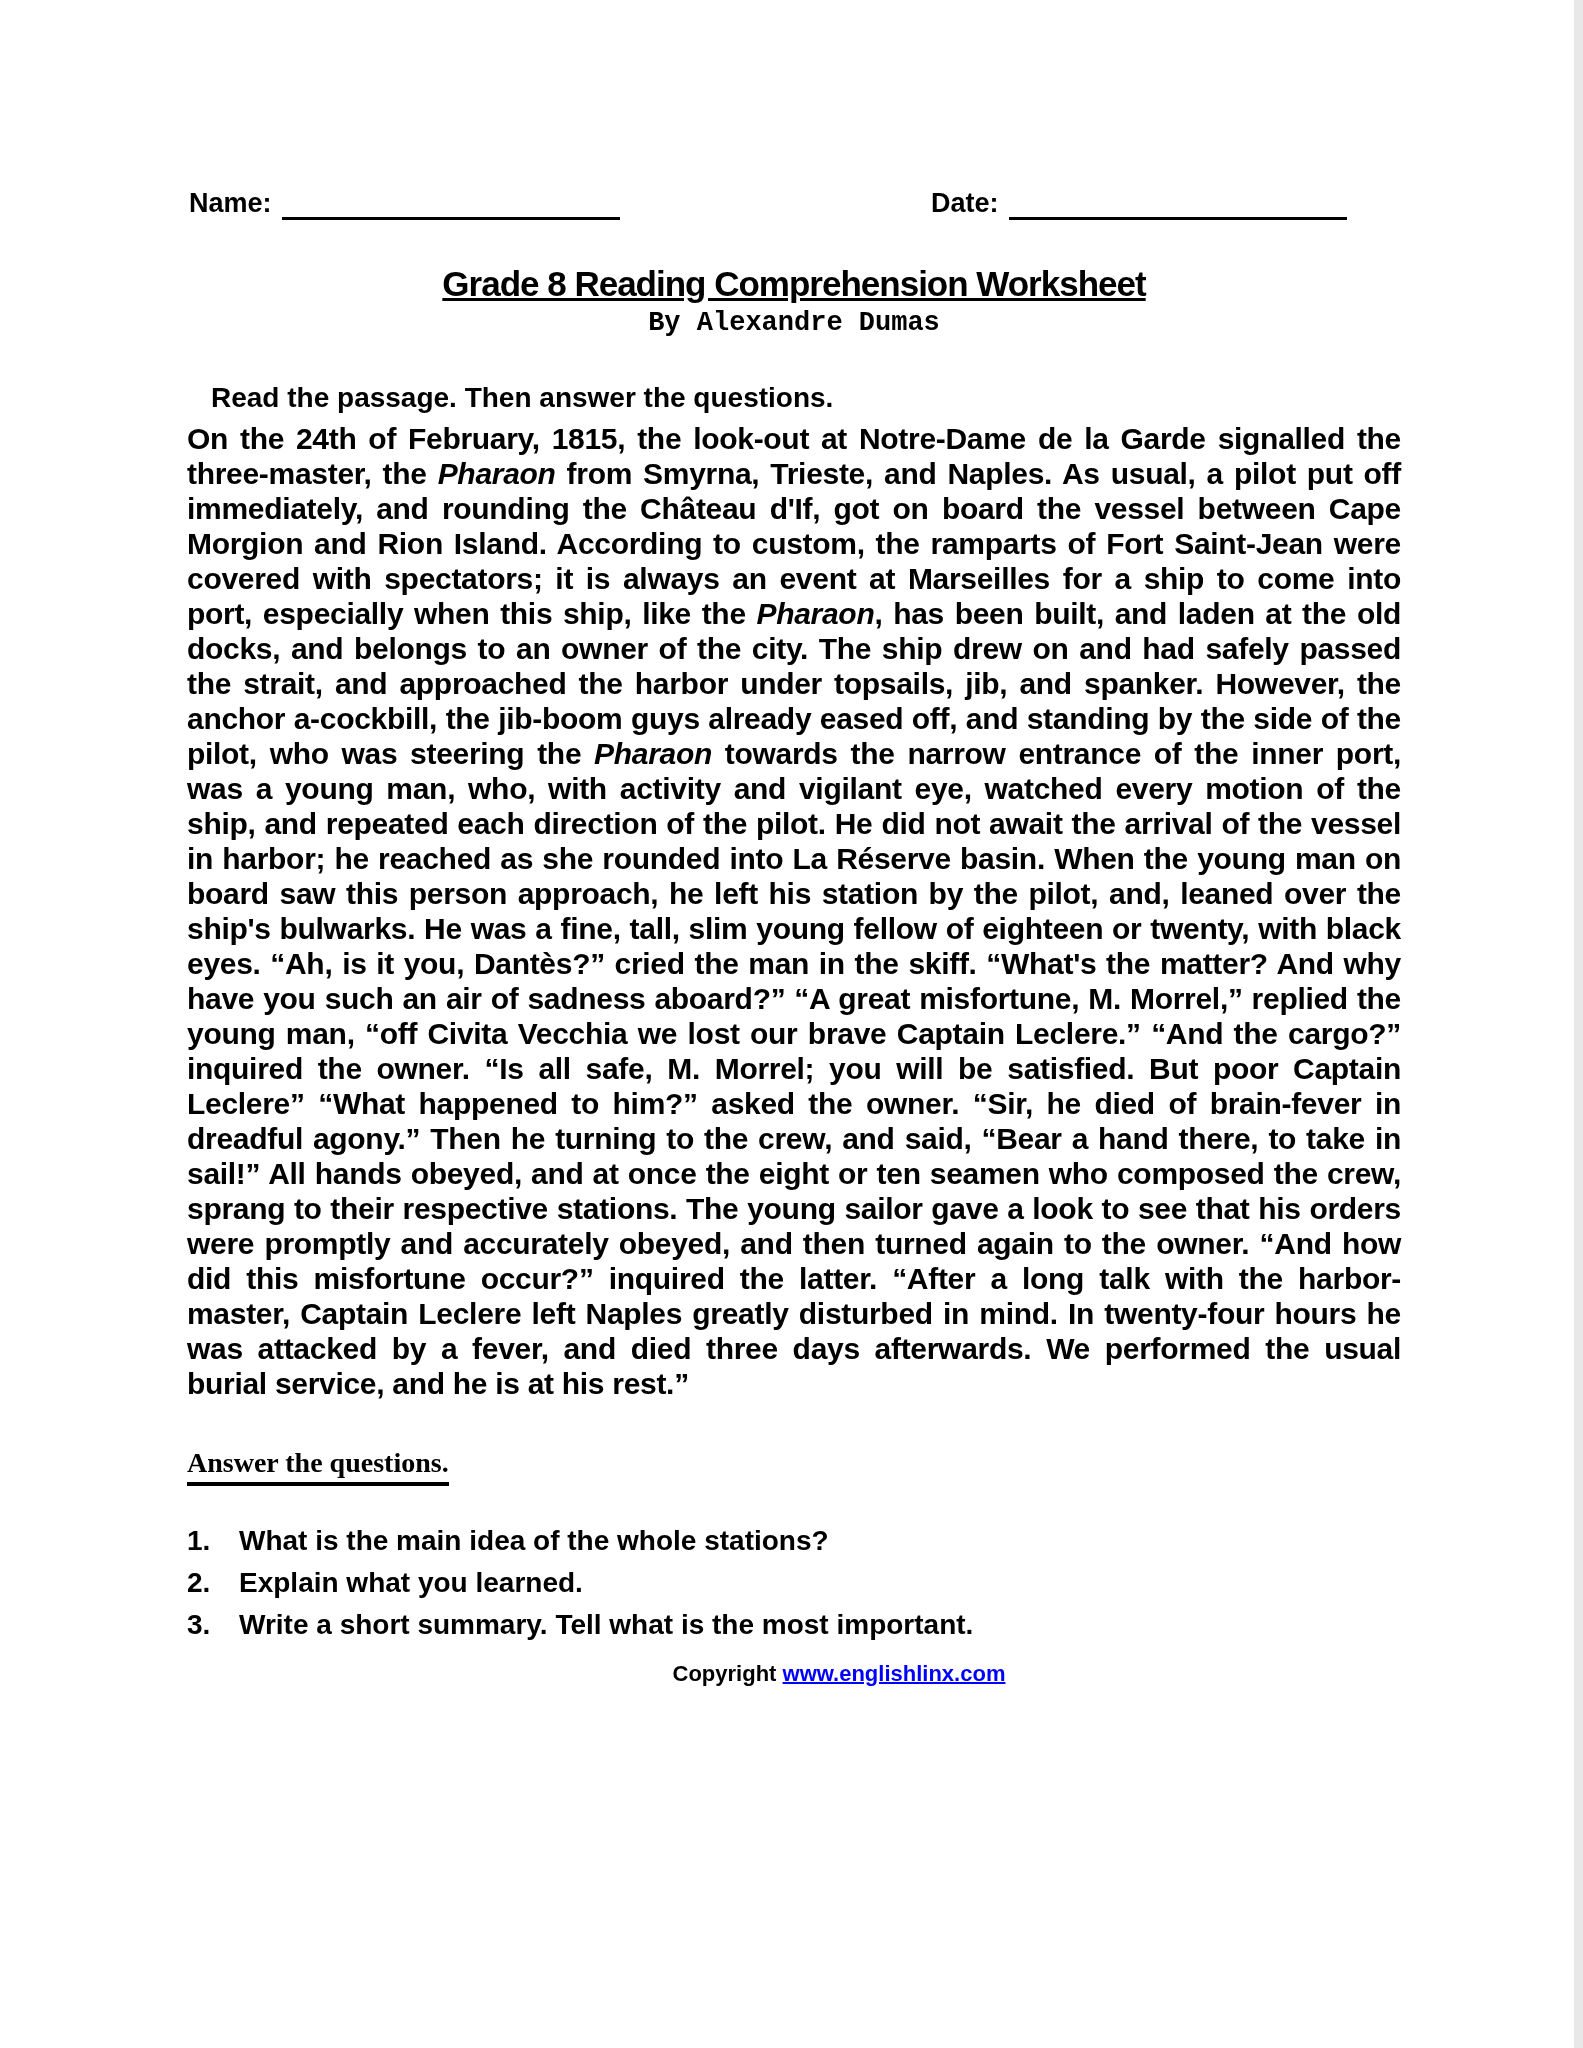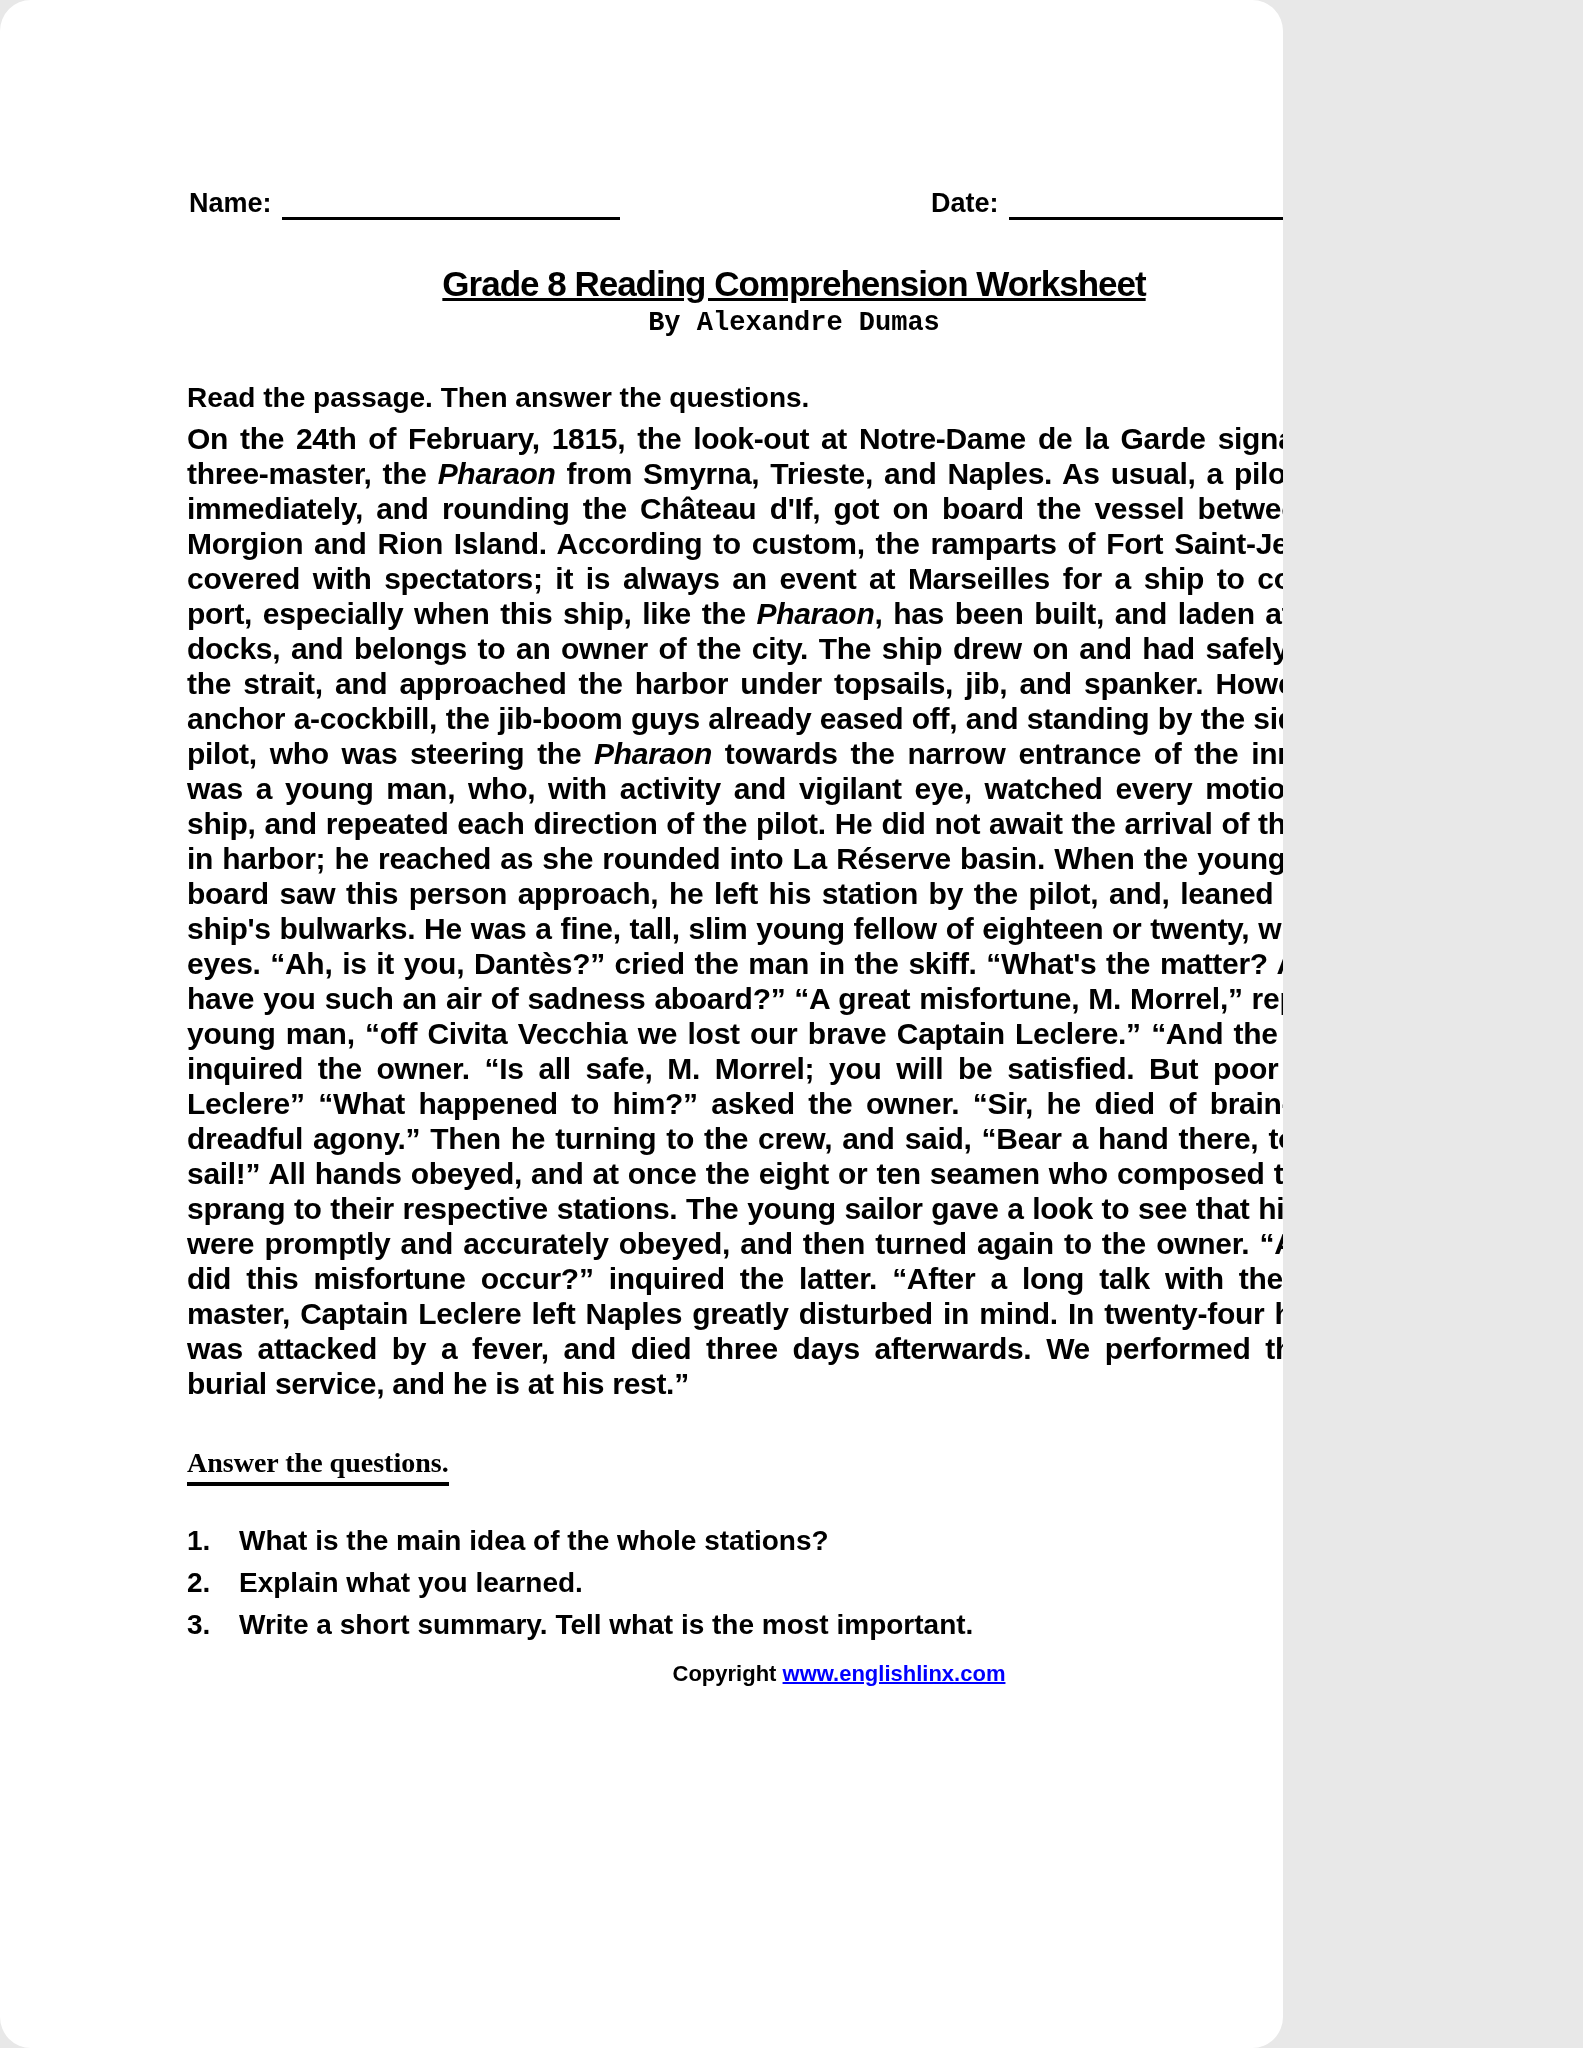--- a/index.html
+++ b/index.html
@@ -1,24 +1,23 @@
 <!DOCTYPE html>
 <html><head>
 <meta charset="utf-8">
 <style>
   html, body { margin:0; padding:0; background:#e8e8e8; }
   .page {
     position:relative;
-    width:1283px; height:2048px;
+    width:1574px; height:2048px;
     background:#ffffff;
     font-family:"Liberation Sans", sans-serif;
     font-weight:bold;
     color:#000000;
     overflow:hidden;
-    border-radius:31px;
   }
   .content {
     position:absolute;
     left:187px; top:0;
     width:1214px;
   }
   
   .name-date-row { position:relative; margin-top:186px; height:44px; font-size:27px; }
   .field-group { position:absolute; top:0; display:flex; align-items:flex-end; }
   .name-group { left:2px; }
@@ -49,20 +48,21 @@
     margin-top:4px;
     text-align:center;
     font-family:Liberation Mono, monospace;
     font-size:27px;
   }
   
   .instructions {
     margin-top:42px;
     font-size:28px;
     line-height:36px;
+    margin-left:24px;
   }
   .passage {
     margin-top:5px;
     font-size:30px;
     line-height:35px;
     text-align:justify;
     letter-spacing:-0.3px;
   }
   .passage .italic { font-style:italic; }
   

